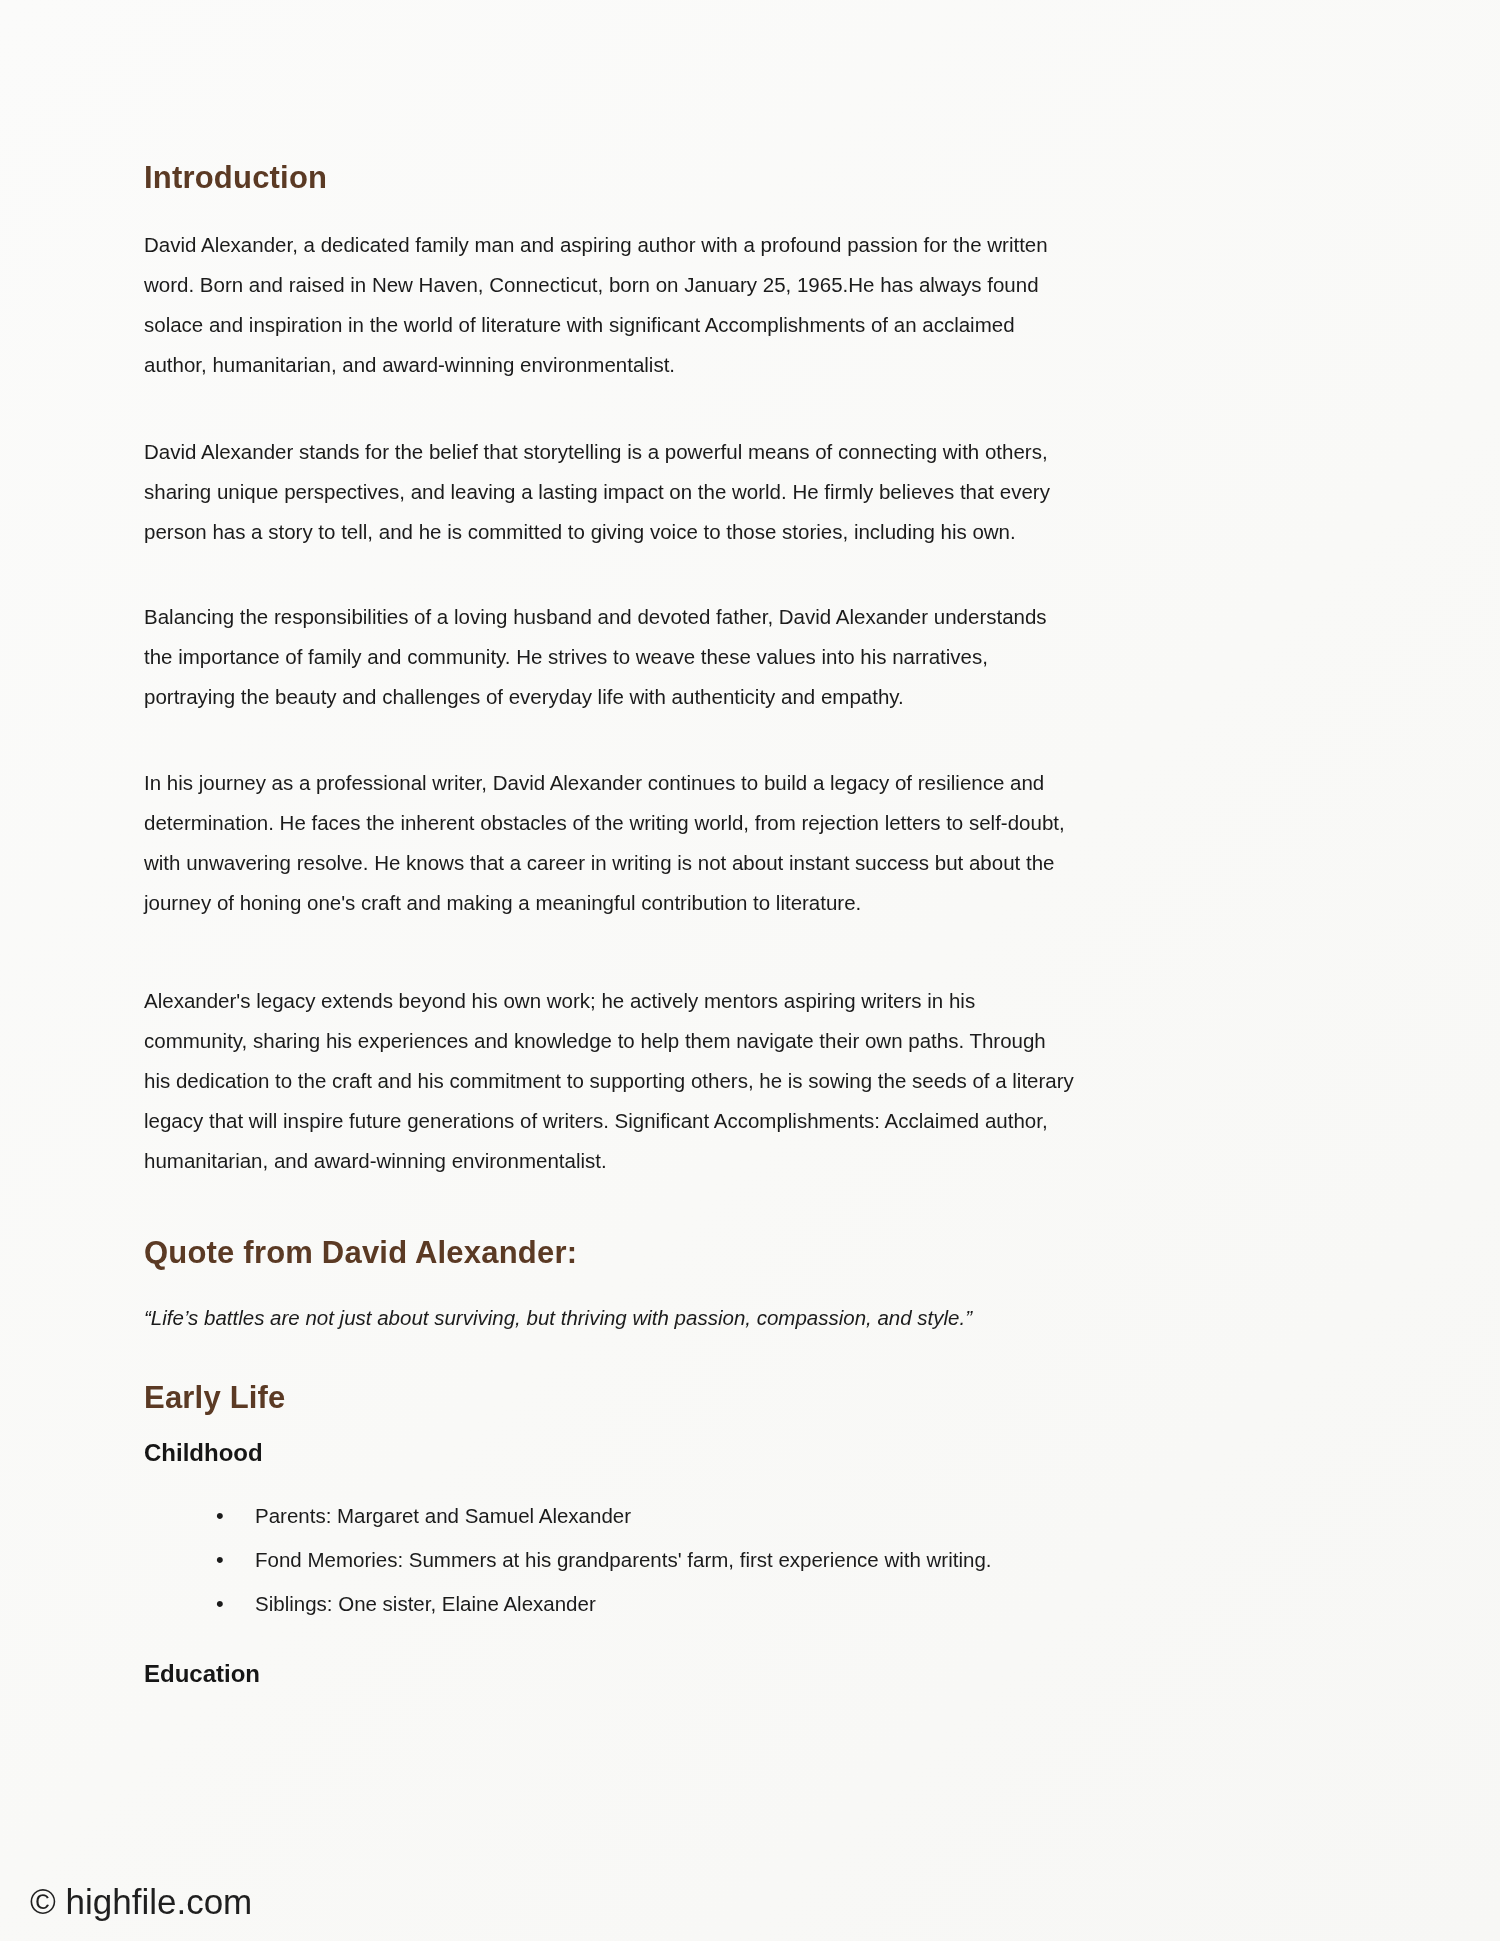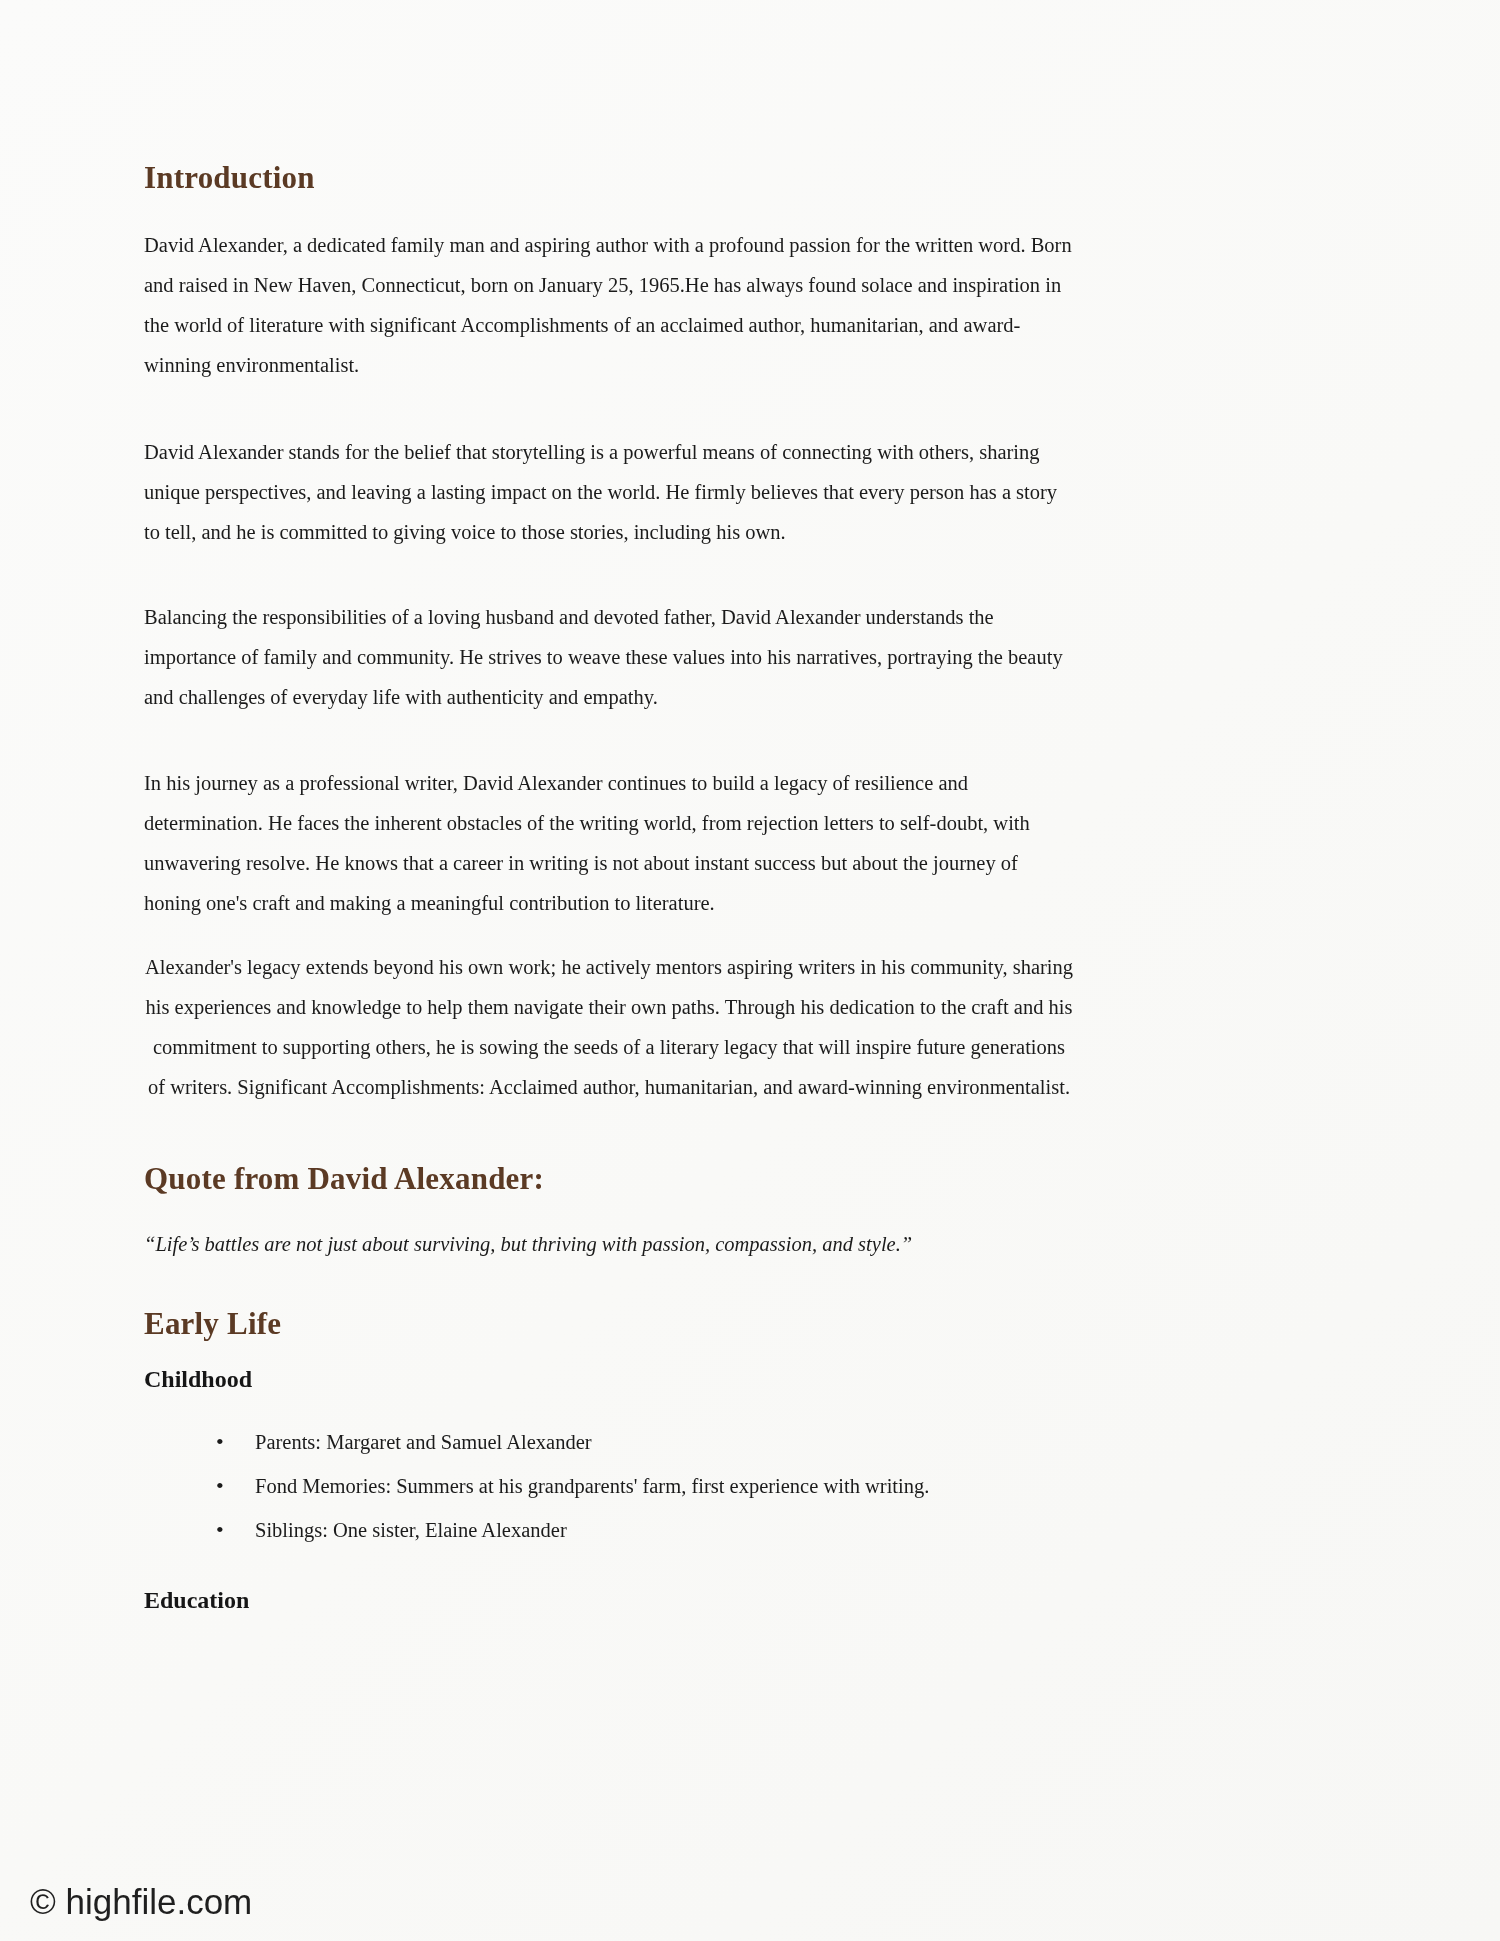--- a/index.html
+++ b/index.html
@@ -12,21 +12,20 @@
     background: linear-gradient(135deg, #fbfbfa 0%, #f9f9f7 55%, #f7f7f5 100%);
     font-family: "Liberation Sans", sans-serif;
     color: #1b1b1b;
     position: relative;
   }
   .page-content {
     position: absolute;
     left: 144px;
     top: 0;
     width: 930px;
-    font-family: Liberation Serif, serif;
   }
   h1 {
     font-size: 31px;
     line-height: 39px;
     font-weight: bold;
     color: #5b3a24;
     letter-spacing: 0.2px;
   }
   h1.intro-heading { margin-top: 158px; }
   h1.quote-heading { margin-top: 52px; }
@@ -42,21 +41,21 @@
   p.body-para {
     font-size: 20.5px;
     line-height: 40px;
     margin-top: 45px;
     color: #1b1b1b;
   }
   p.first-para { margin-top: 28px; }
   p.para-2 { margin-top: 47px; }
   p.para-3 { margin-top: 45px; }
   p.para-4 { margin-top: 46px; }
-  p.para-5 { margin-top: 24px; text-align: center; }
+  p.para-5 { margin-top: 58px; }
   p.quote-text {
     font-size: 20.5px;
     line-height: 40px;
     margin-top: 26px;
     font-style: italic;
     color: #1b1b1b;
   }
   ul.bullet-list {
     margin-top: 25px;
     list-style: none;

